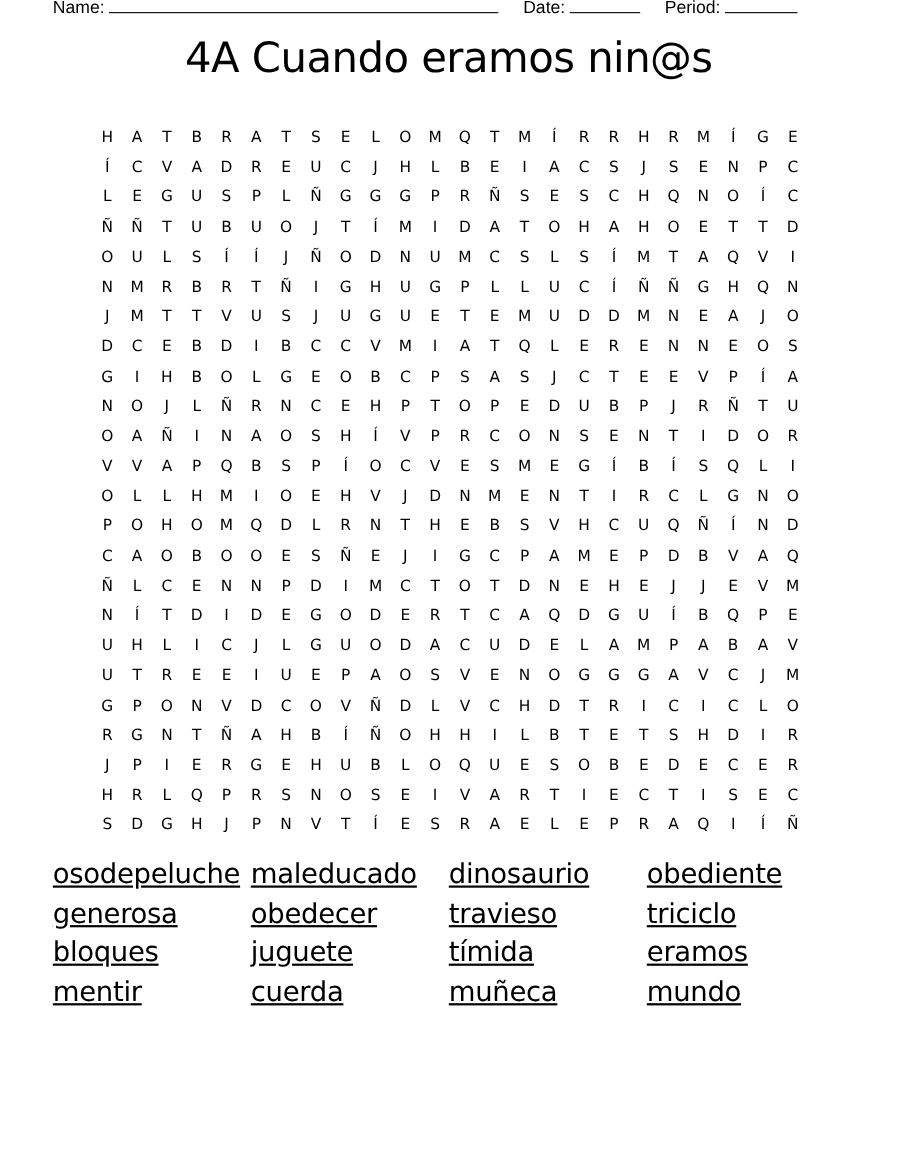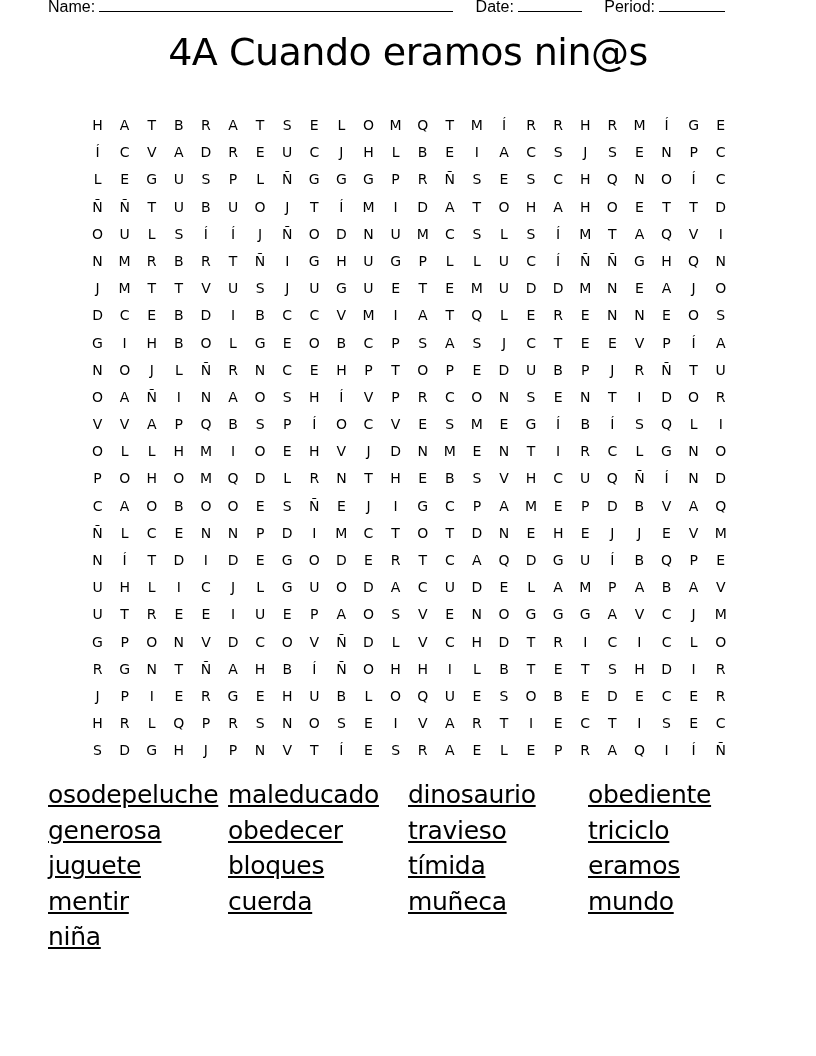--- a/index.html
+++ b/index.html
@@ -654,22 +654,21 @@
 
 <div class="words" id="words">
     <div class="word">osodepeluche</div>
     <div class="word">maleducado</div>
     <div class="word">dinosaurio</div>
     <div class="word">obediente</div>
     <div class="word">generosa</div>
     <div class="word">obedecer</div>
     <div class="word">travieso</div>
     <div class="word">triciclo</div>
+    <div class="word">bloques</div>
     <div class="word">juguete</div>
-    <div class="word">bloques</div>
     <div class="word">tímida</div>
     <div class="word">eramos</div>
     <div class="word">mentir</div>
     <div class="word">cuerda</div>
     <div class="word">muñeca</div>
     <div class="word">mundo</div>
-    <div class="word">niña</div>
   </div>
 
 </body></html>

